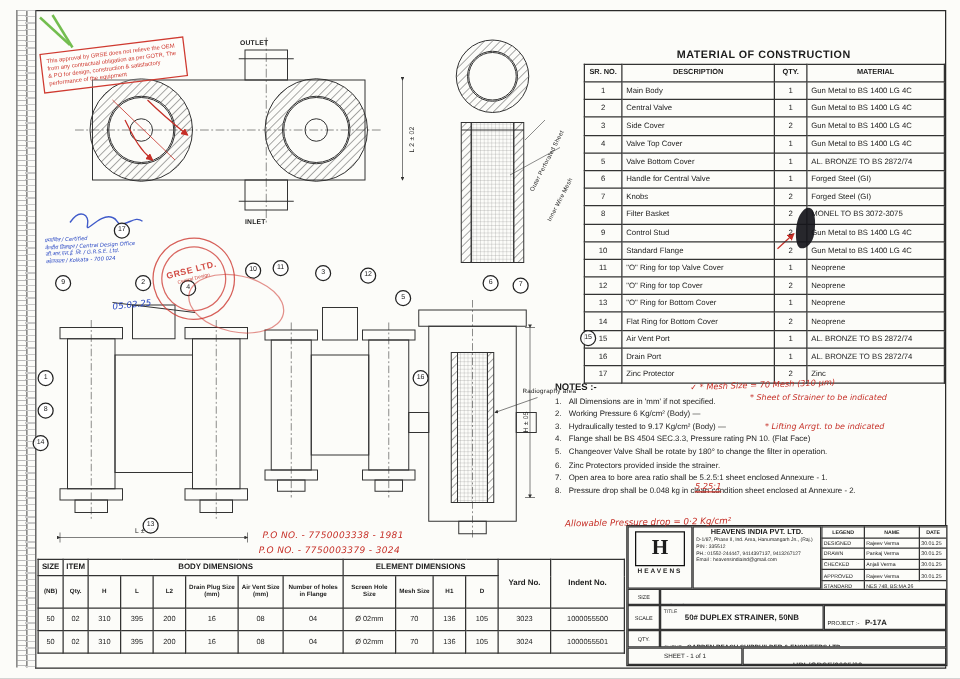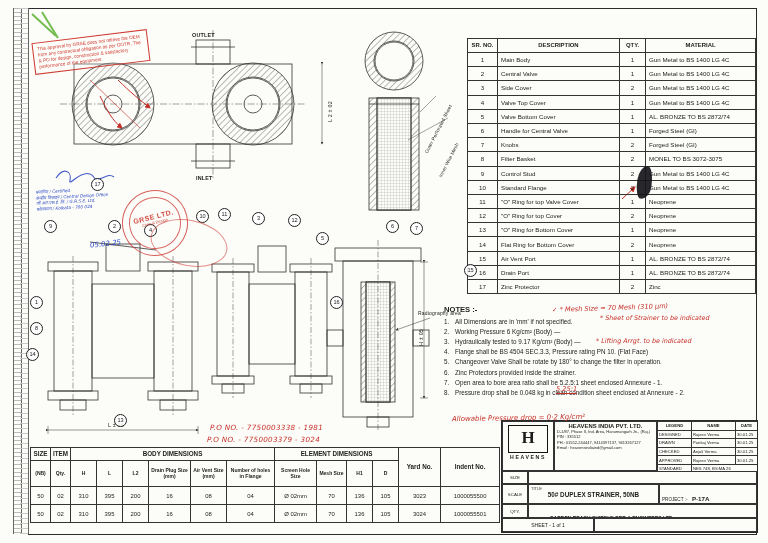--- a/index.html
+++ b/index.html
@@ -228,29 +228,30 @@
 
   <div>प्रमाणित / Certified</div>
       <div>केन्द्रीय डिज़ाइन / Central Design Office</div>
       <div>जी.आर.एस.ई. लि. / G.R.S.E. Ltd.</div>
       <div>कोलकाता / Kolkata - 700 024</div>
     </div>
   <div class="abs hwb" style="left:90px;top:240px;font-size:7px;transform:rotate(-6deg);">05.02.25</div>
 
   <div class="abs hwr" style="left:552px;top:304px;font-size:6.6px;transform:rotate(-2deg);">✓ * Mesh Size = 70 Mesh (310 µm)</div>
   <div class="abs hwr" style="left:600px;top:315px;font-size:6.4px;width:116px;line-height:1.15;">* Sheet of Strainer to be indicated</div>
-  <div class="abs hwr" style="left:596px;top:338px;font-size:6.4px;width:112px;line-height:1.15;">* Lifting Arrgt. to be indicated</div>
+  <div class="abs hwr" style="left:612px;top:338px;font-size:6.4px;width:112px;line-height:1.15;">* Lifting Arrgt. to be indicated</div>
   <div class="abs hwr" style="left:556px;top:385px;font-size:6.6px;border-bottom:0.8px solid #c62f27;">5.25:1</div>
   <div class="abs hwr" style="left:452px;top:414px;font-size:7px;transform:rotate(-1deg);">Allowable Pressure drop = 0·2 Kg/cm²</div>
   <div class="abs hwr" style="left:210px;top:423px;font-size:7.2px;letter-spacing:.3px;">P.O NO. - 7750003338 - 1981</div>
   <div class="abs hwr" style="left:207px;top:435px;font-size:7.2px;letter-spacing:.3px;">P.O NO. - 7750003379 - 3024</div>
 
   <div class="abs blob"></div>
 
   <div class="abs moc">
+    <div class="moc-title">MATERIAL OF CONSTRUCTION</div>
     <table class="grid">
       <colgroup>
           <col style="width:30px">
           <col style="width:122px">
           <col style="width:26px">
           <col style="width:110px">
         </colgroup>
       <thead>
         <tr>
           <th>SR. NO.</th>

